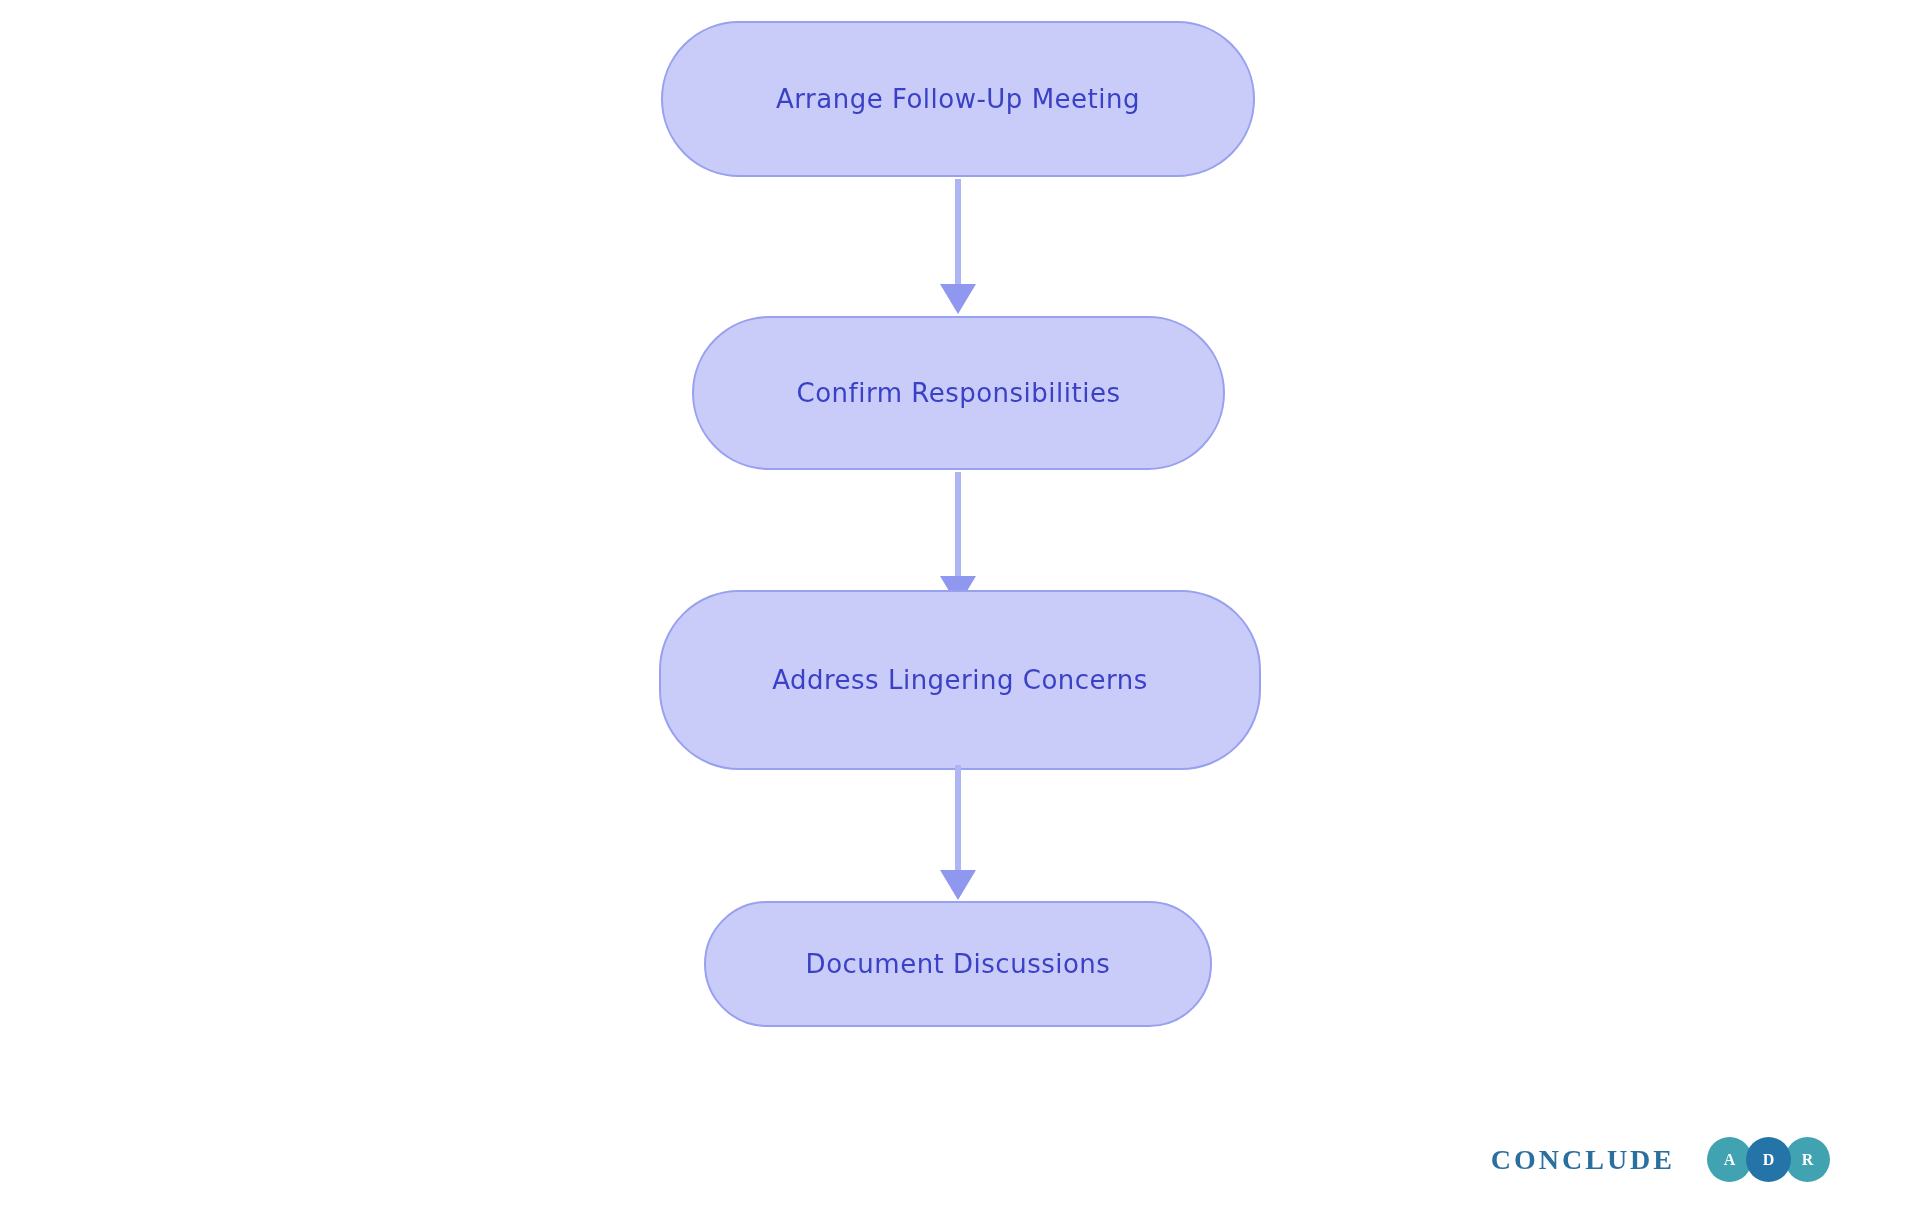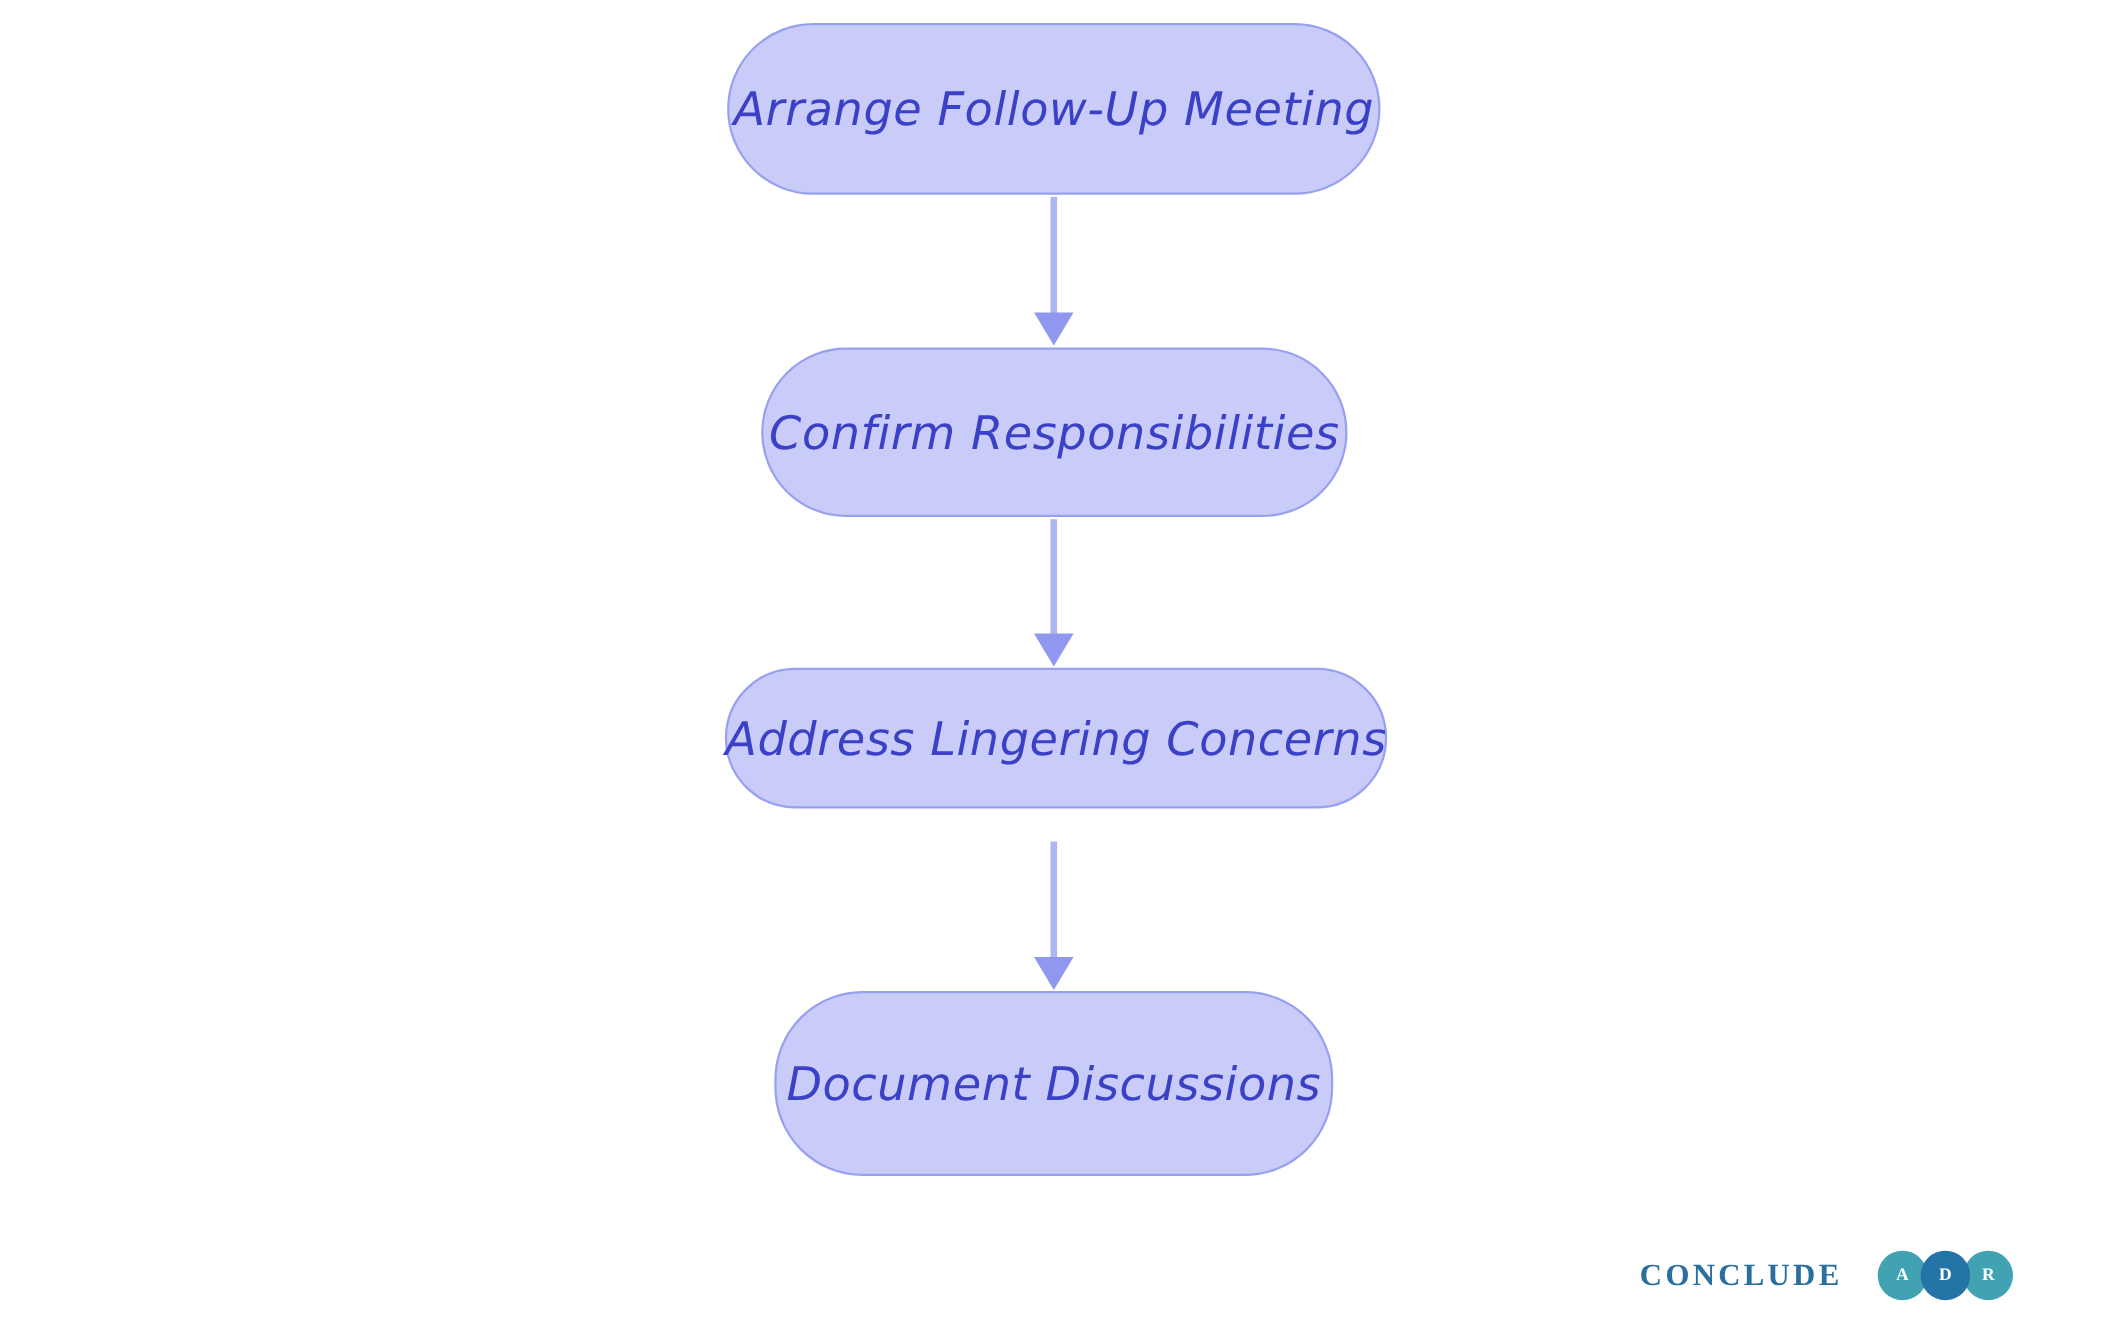--- a/index.html
+++ b/index.html
@@ -26,30 +26,29 @@
   }
   .node {
     position: absolute;
     border-radius: 80px;
     background: var(--node-fill);
     border: 2.5px solid var(--node-border);
     display: flex;
     align-items: center;
     justify-content: center;
     color: var(--node-text);
-    font-size: 42px;
+    font-size: 26px;
     font-weight: 400;
     letter-spacing: 0.5px;
     white-space: nowrap;
-    font-style: italic;
   }
   .node-1 { left: 661px; top: 21px;  width: 594px; height: 156px; }
   .node-2 { left: 692px; top: 316px; width: 533px; height: 154px; }
-  .node-3 { left: 659px; top: 607px; width: 602px; height: 128px; }
-  .node-4 { left: 704px; top: 901px; width: 508px; height: 168px; text-align: right; }
+  .node-3 { left: 659px; top: 590px; width: 602px; height: 180px; }
+  .node-4 { left: 704px; top: 901px; width: 508px; height: 126px; text-align: right; }
 
   .arrow { position: absolute; width: 36px; }
   .arrow-1 { left: 940px; top: 179px; height: 135px; }
   .arrow-2 { left: 940px; top: 472px; height: 134px; }
   .arrow-3 { left: 940px; top: 765px; height: 135px; }
   .arrow .line {
     position: absolute;
     left: 50%;
     transform: translateX(-50%);
     top: 0;

